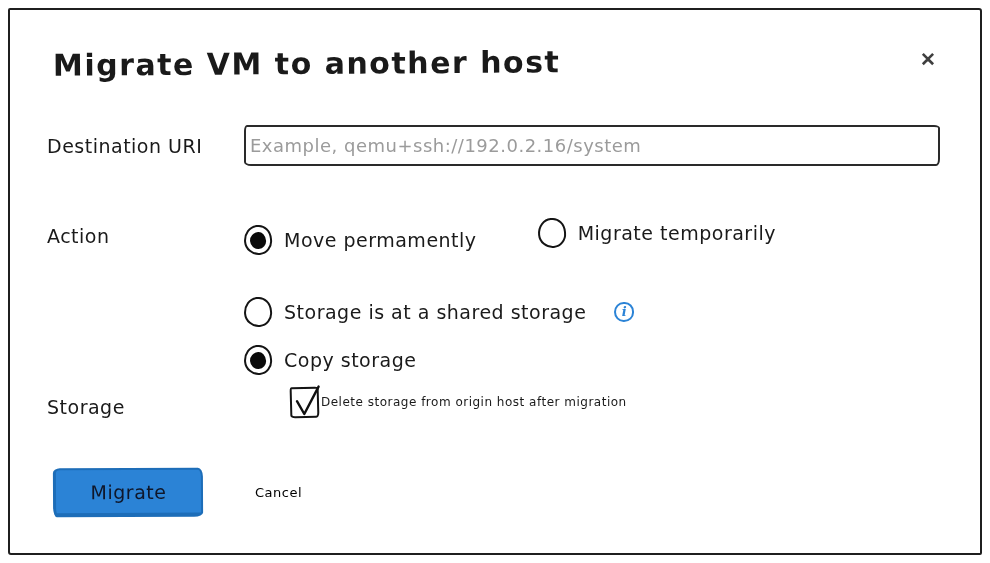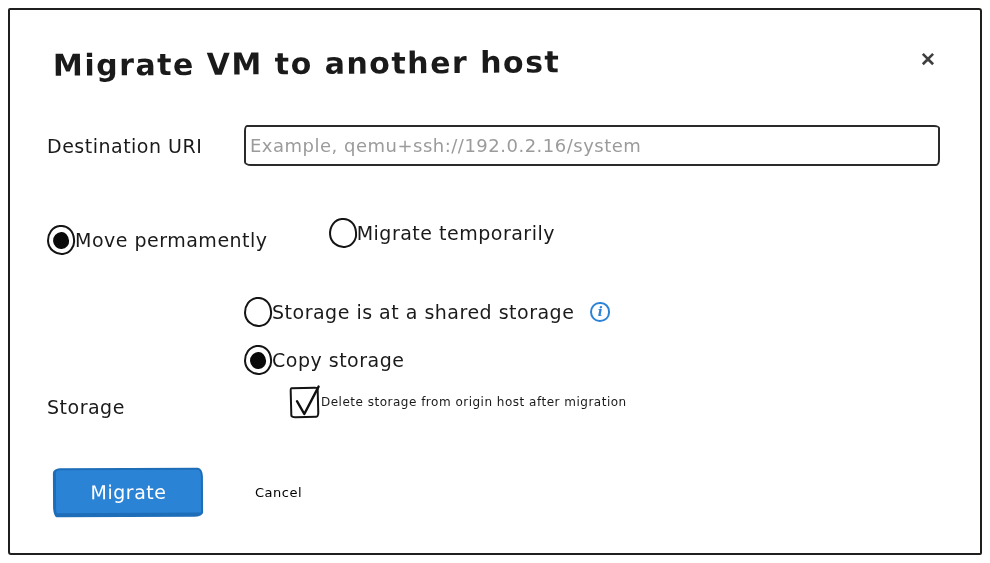--- a/index.html
+++ b/index.html
@@ -77,20 +77,21 @@
   }
   .text-input::placeholder { color: #9b9b9b; letter-spacing: 0.5px; }
 
   .row-action { margin-top: 52px; }
   .row-storage { margin-top: 42px; align-items: flex-end; }
   .row-storage .field-label { padding-top: 5px; }
 
   .radio-option {
     display: inline-flex;
     align-items: center;
+    gap: 12px;
     font-size: 19px;
     letter-spacing: 0.5px;
     cursor: pointer;
     white-space: nowrap;
   }
   .radio-option + .radio-option { margin-left: 56px; }
 
   .radio-circle {
     flex: 0 0 auto;
     width: 28px; height: 30px;
@@ -158,21 +159,21 @@
   .footer {
     margin-top: 50px;
     margin-left: 6px;
     display: flex;
     align-items: center;
   }
   .btn-primary {
     width: 150px;
     height: 49px;
     background: #2b83d6;
-    color: #ffffff;
+    color: #0f172a;
     font-family: "DejaVu Sans", sans-serif;
     font-size: 19px;
     letter-spacing: 0.5px;
     border: 2px solid #1d6db8;
     border-bottom-width: 4px;
     border-left-width: 3px;
     border-radius: 7px 5px 9px 4px / 5px 9px 4px 10px;
     cursor: pointer;
     transform: rotate(-0.3deg);
   }
@@ -197,20 +198,21 @@
     </div>
 
     <div class="form">
 
       <div class="row">
         <div class="field-label">Destination URI</div>
         <input class="text-input" type="text" placeholder="Example, qemu+ssh://192.0.2.16/system" style="">
       </div>
 
       <div class="row row-action">
+        <div class="field-label">Action</div>
         <div>
           <label class="radio-option">
             <span class="radio-circle">
                 <span class="dot"></span>
               </span>
             <span>Move permamently</span>
           </label>
           <label class="radio-option">
             <span class="radio-circle"></span>
             <span>Migrate temporarily</span>

